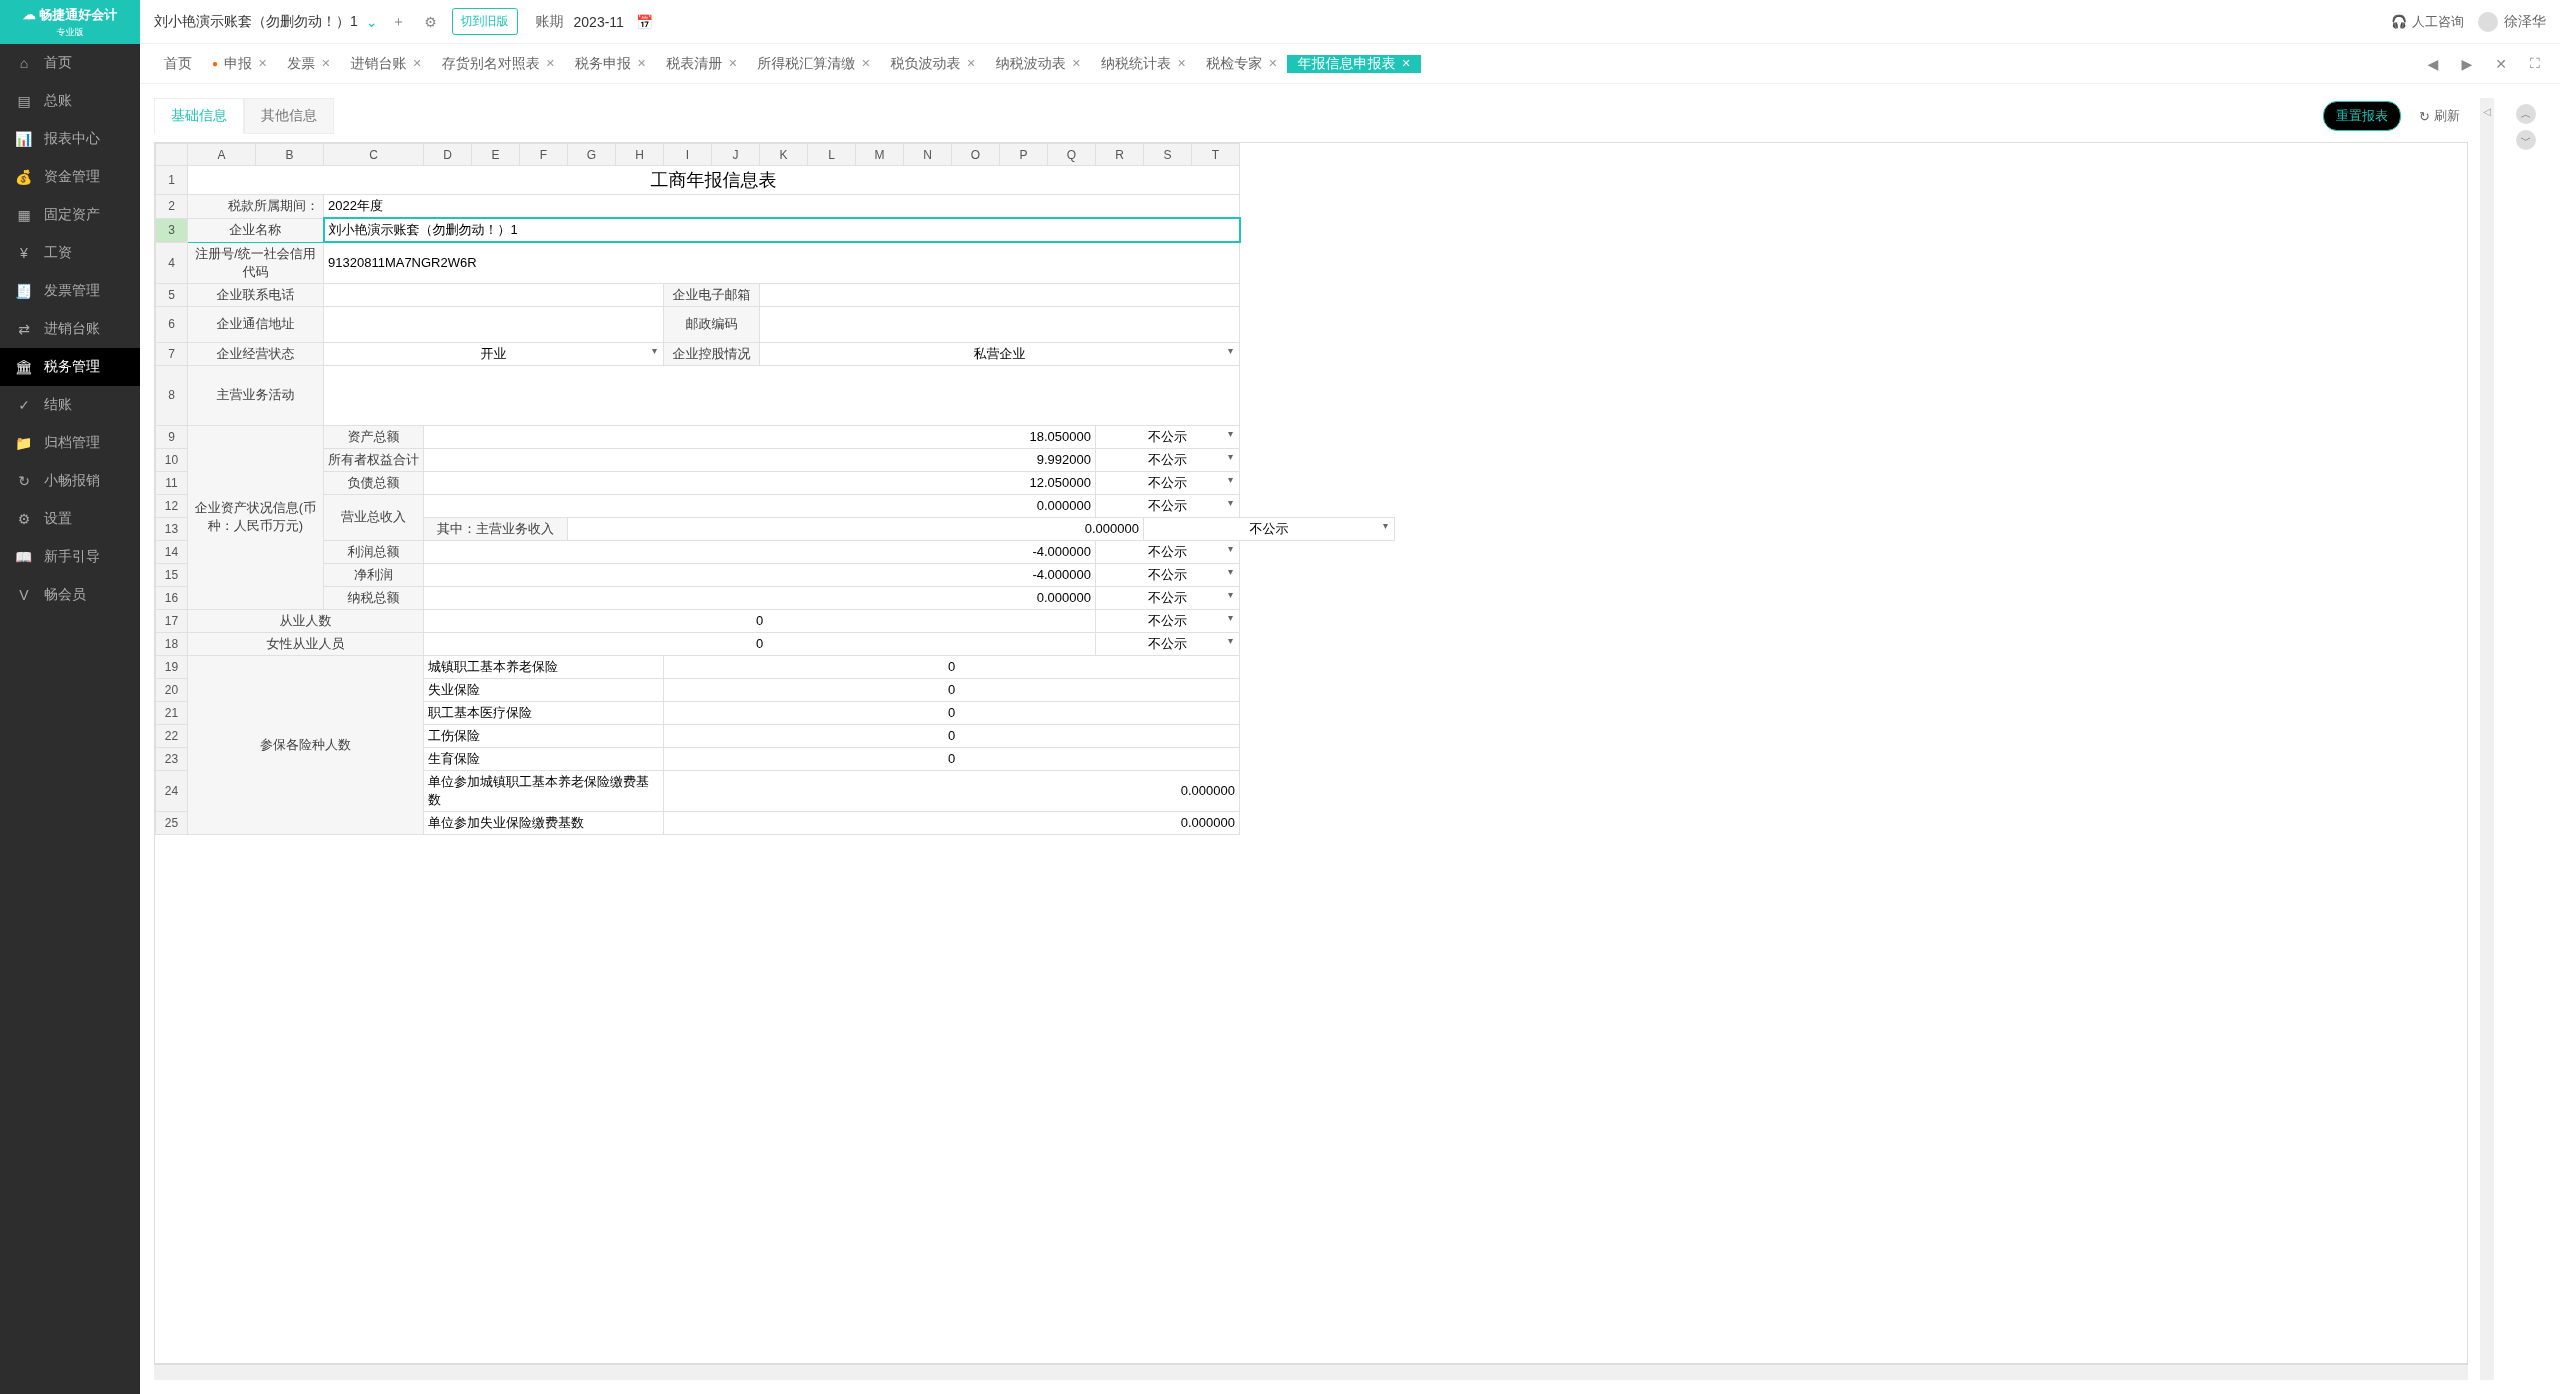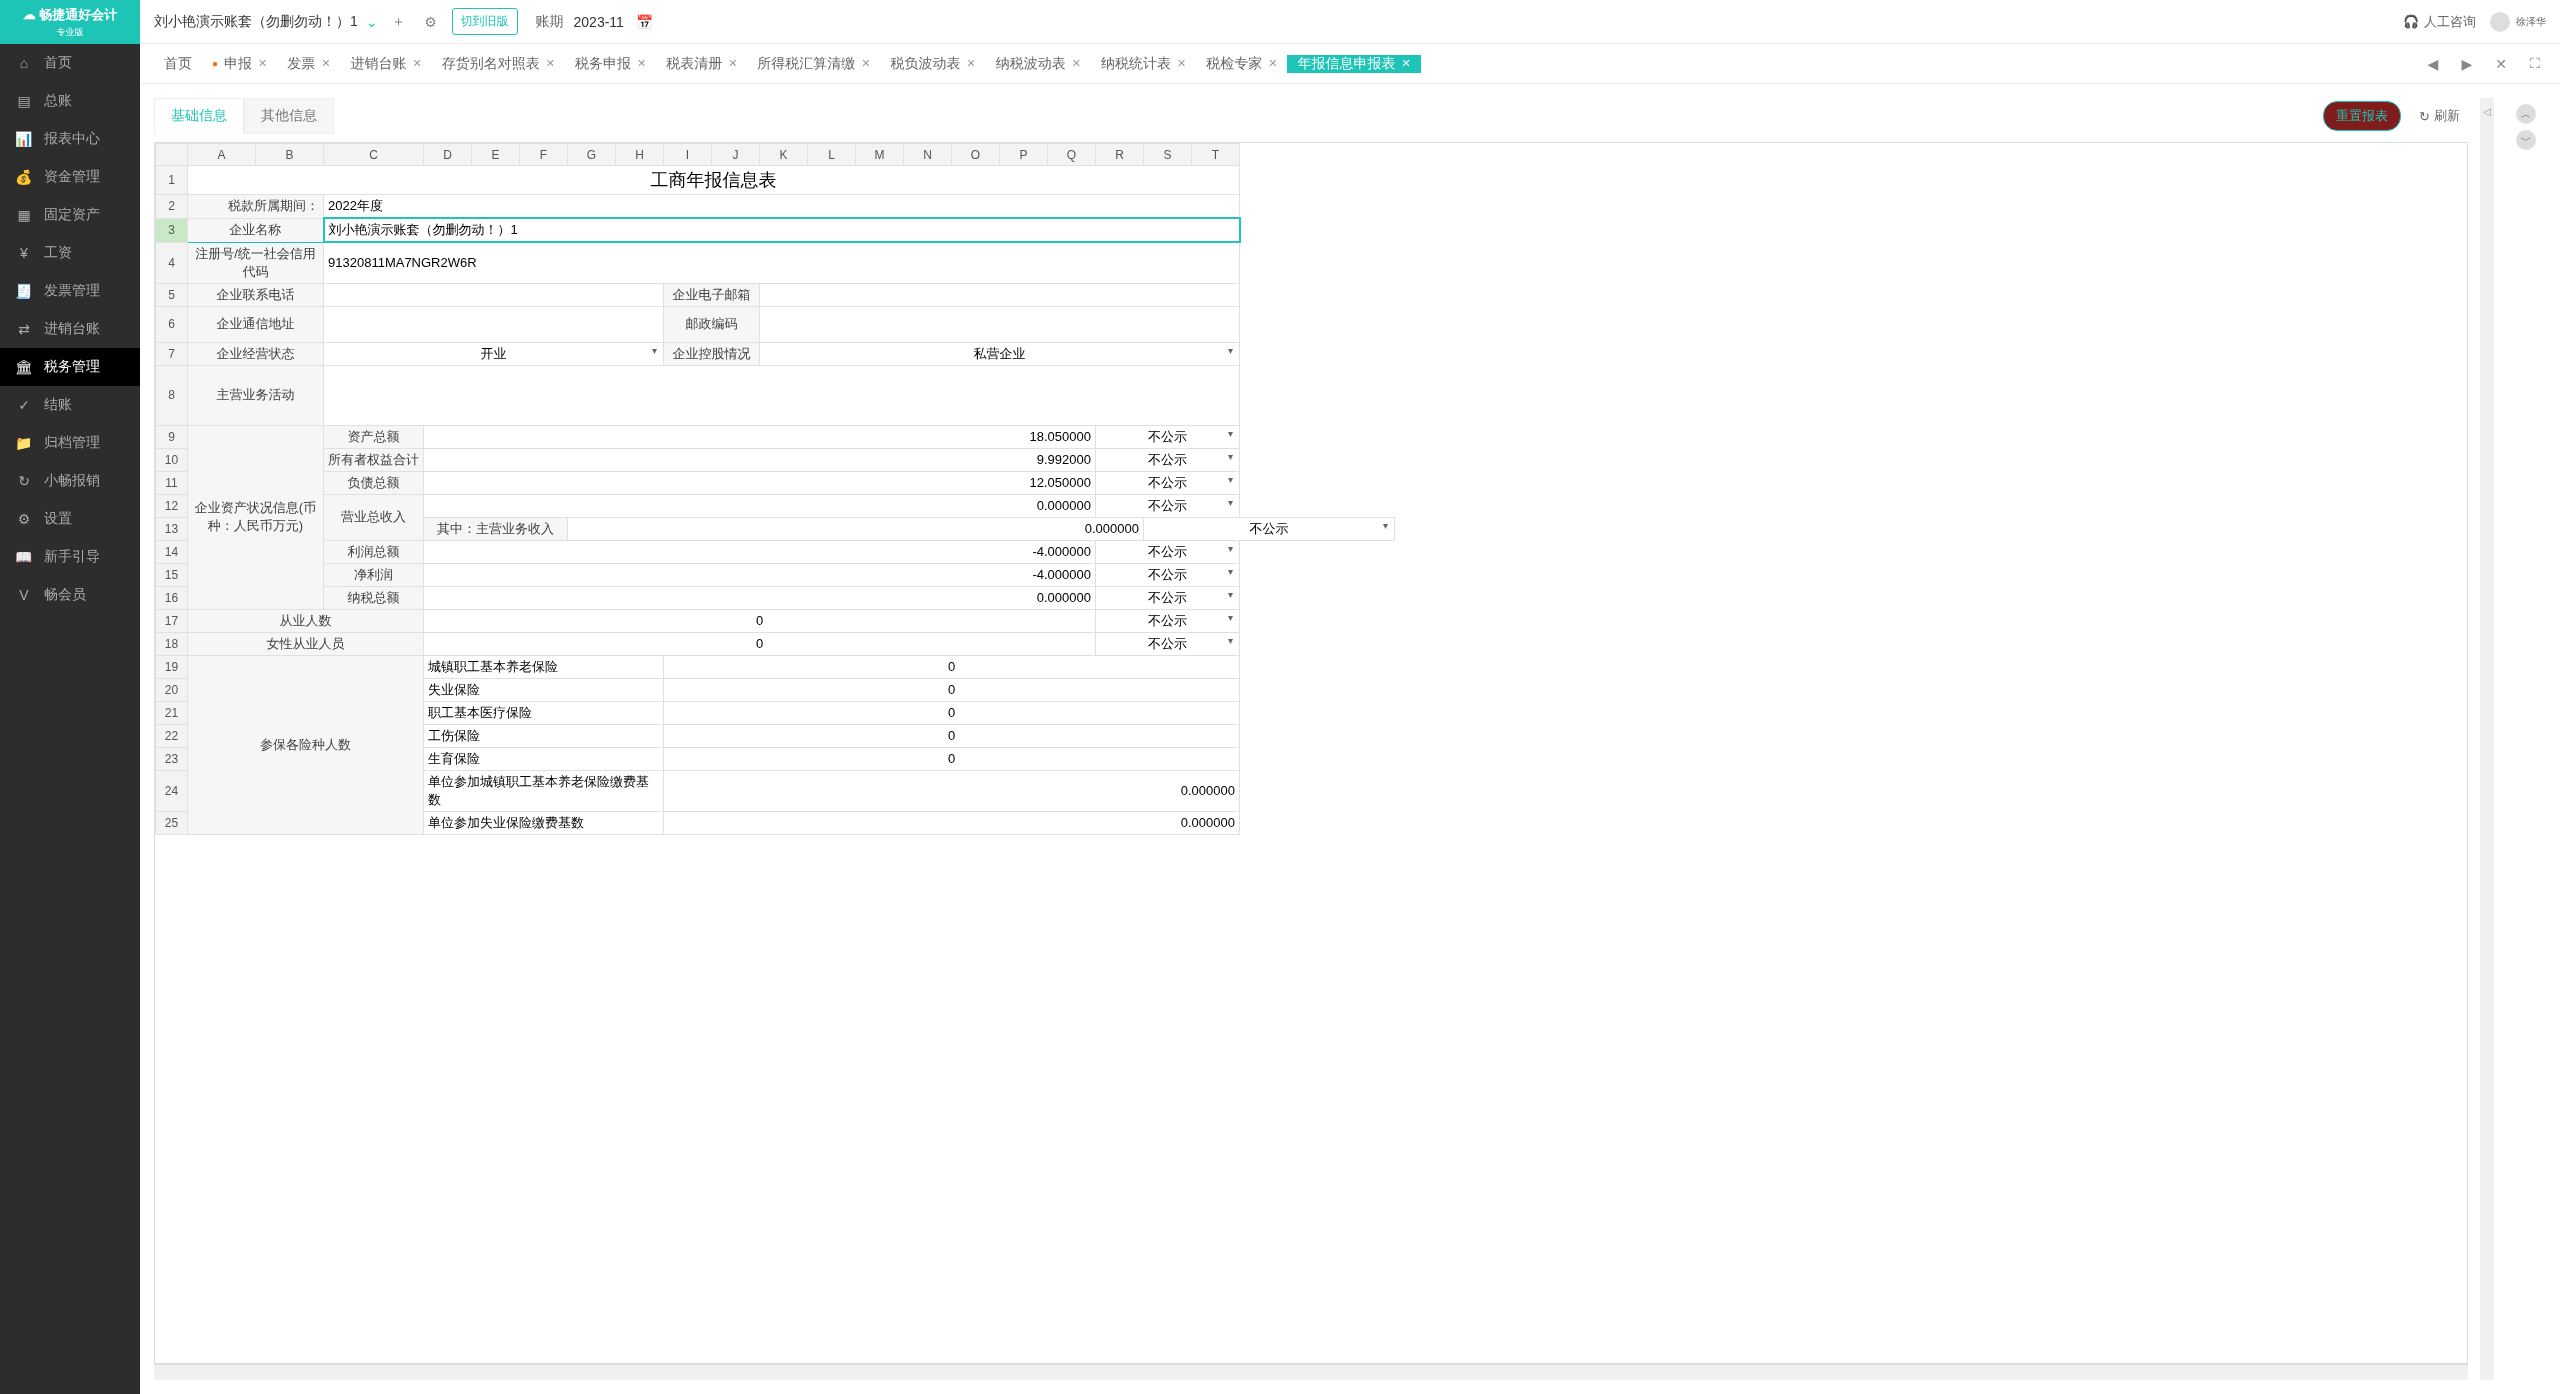--- a/index.html
+++ b/index.html
@@ -22,42 +22,42 @@
 
 .header { height: 44px; display: flex; align-items: center; padding: 0 14px; border-bottom: 1px solid #eee; gap: 10px; }
 .account-select { font-size: 14px; color: #333; display: flex; align-items: center; gap: 8px; }
 .chevron { color: #1ec5b7; }
 .icon-btn { width: 22px; height: 22px; display: inline-flex; align-items: center; justify-content: center; color: #888; cursor: pointer; font-size: 14px; }
 .switch-btn { border: 1px solid #1ec5b7; color: #1ec5b7; padding: 4px 8px; font-size: 12px; border-radius: 3px; cursor: pointer; }
 .period-label { font-size: 14px; color: #666; margin-left: 8px; }
 .period-value { font-size: 14px; color: #333; }
 .header-right { margin-left: auto; display: flex; align-items: center; gap: 14px; }
 .consult { display: flex; align-items: center; gap: 4px; font-size: 13px; color: #666; cursor: pointer; }
-.user { display: flex; align-items: center; gap: 6px; font-size: 10px; color: #666; }
+.user { display: flex; align-items: center; gap: 6px; font-size: 14px; color: #666; }
 .avatar { width: 20px; height: 20px; background: #ddd; border-radius: 50%; }
 
 
 .tabs { height: 40px; display: flex; align-items: center; padding: 0 14px; border-bottom: 1px solid #eee; overflow: hidden; }
 .tab { display: flex; align-items: center; gap: 6px; padding: 0 10px; font-size: 14px; color: #666; height: 100%; cursor: pointer; white-space: nowrap; }
 .tab.active { background: #1ec5b7; color: #fff; }
 .tab-close { font-size: 11px; color: #999; }
 .tab.active .tab-close { color: #fff; }
 .tabs-right { margin-left: auto; display: flex; align-items: center; gap: 12px; }
 
 
 .content { flex: 1; display: flex; padding: 14px; gap: 12px; overflow: hidden; }
 .sheet-area { flex: 1; display: flex; flex-direction: column; background: #fff; overflow: hidden; }
 
 
 .subtab-row { display: flex; align-items: center; }
 .subtabs { display: flex; justify-content: flex-end; }
 .subtab { padding: 8px 16px; font-size: 14px; cursor: pointer; border: 1px solid #eee; background: #f6f6f6; color: #777; }
 .subtab.active { background: #fff; color: #1ec5b7; border-bottom-color: #fff; }
 .actions { margin-left: auto; display: flex; gap: 10px; }
-.btn-reset { border: 1px solid #1ec5b7; color: #1ec5b7; padding: 5px 12px; font-size: 13px; border-radius: 14px; cursor: pointer; background: #7f1d1d; }
+.btn-reset { border: 1px solid #1ec5b7; color: #1ec5b7; padding: 5px 12px; font-size: 13px; border-radius: 14px; cursor: pointer; background: #000000; }
 .btn-refresh { color: #666; font-size: 13px; display: flex; align-items: center; gap: 4px; cursor: pointer; padding: 5px 8px; }
 
 
 .sheet-wrap { flex: 1; overflow: auto; border: 1px solid #ddd; margin-top: 8px; position: relative; }
 .sheet { border-collapse: collapse; width: 1240px; table-layout: fixed; font-size: 13px; }
 .sheet th, .sheet td { border: 1px solid #e0e0e0; height: 22px; padding: 2px 4px; }
 .col-head { background: #f3f3f3; text-align: center; font-weight: normal; color: #555; font-size: 12px; }
 .row-head { background: #f3f3f3; text-align: center; font-weight: normal; color: #555; width: 32px; font-size: 12px; }
 .row-head.sel { background: #c8e8c8; }
 .label-cell { background: #f6f6f6; text-align: center; color: #404040; }

